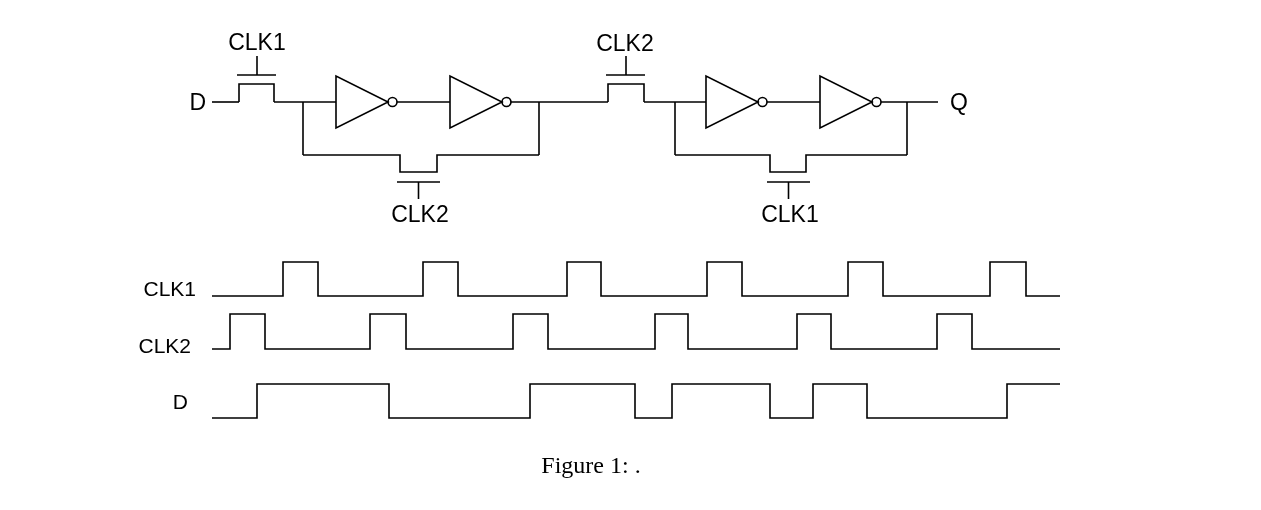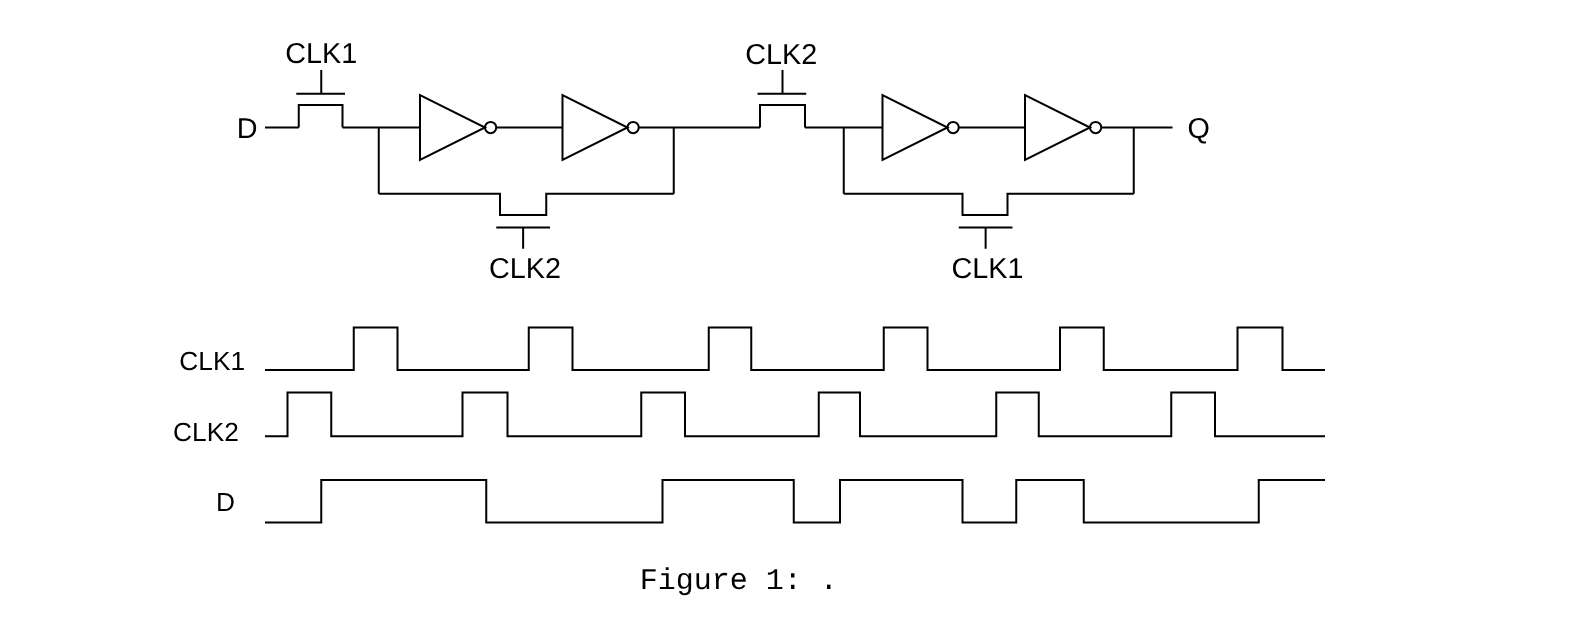--- a/index.html
+++ b/index.html
@@ -27,21 +27,21 @@
   svg .wave-lbl {
     font-family: "Liberation Sans", "DejaVu Sans", sans-serif;
     font-size: 21px;
     fill: #000000;
   }
   .caption {
     position: absolute;
     top: 452px;
     left: 591px;
     transform: translateX(-50%);
-    font-family: Liberation Mono, monospace;
+    font-family: Liberation Serif, serif;
     font-size: 24px;
     color: #000000;
     white-space: nowrap;
   }
 </style>
 </head>
 <body>
 
 <div class="page">
   <svg class="figure-svg" width="1261" height="510" viewBox="0 0 1261 510">

